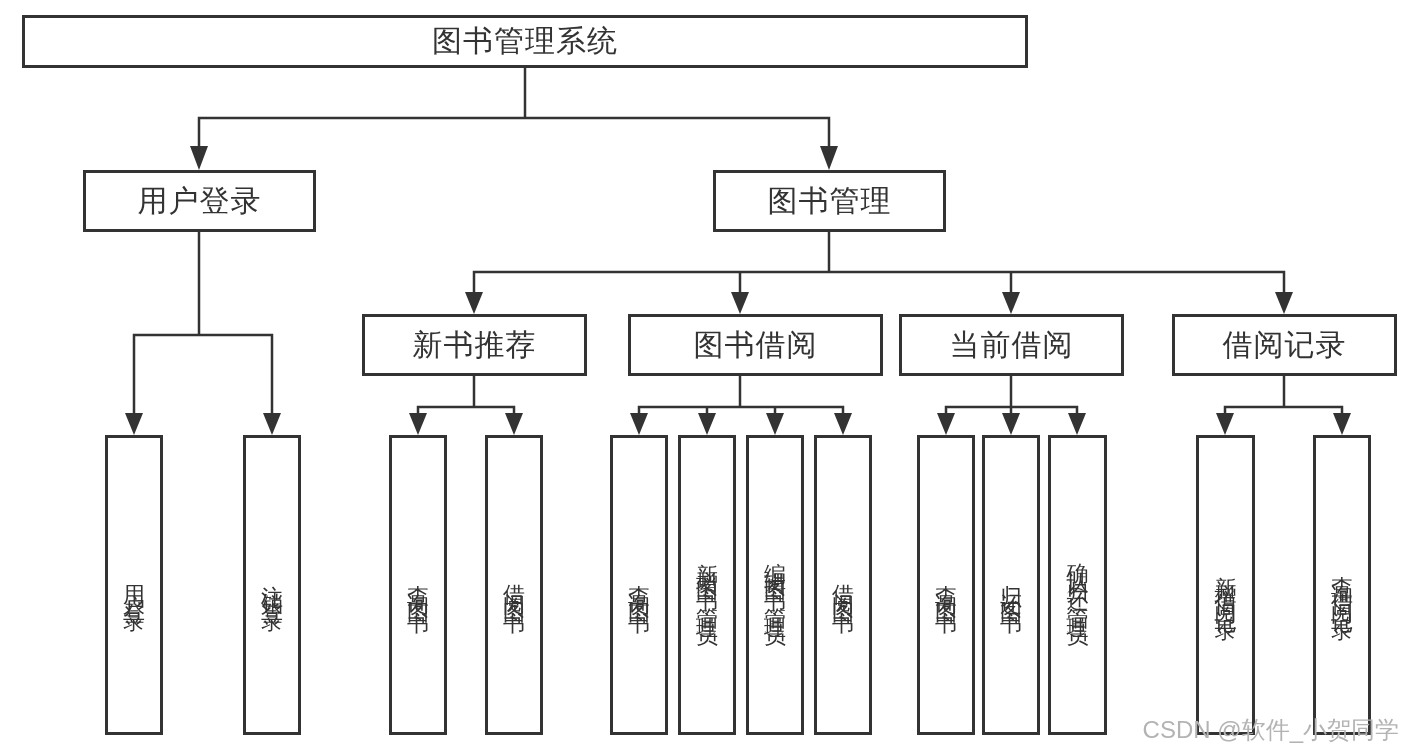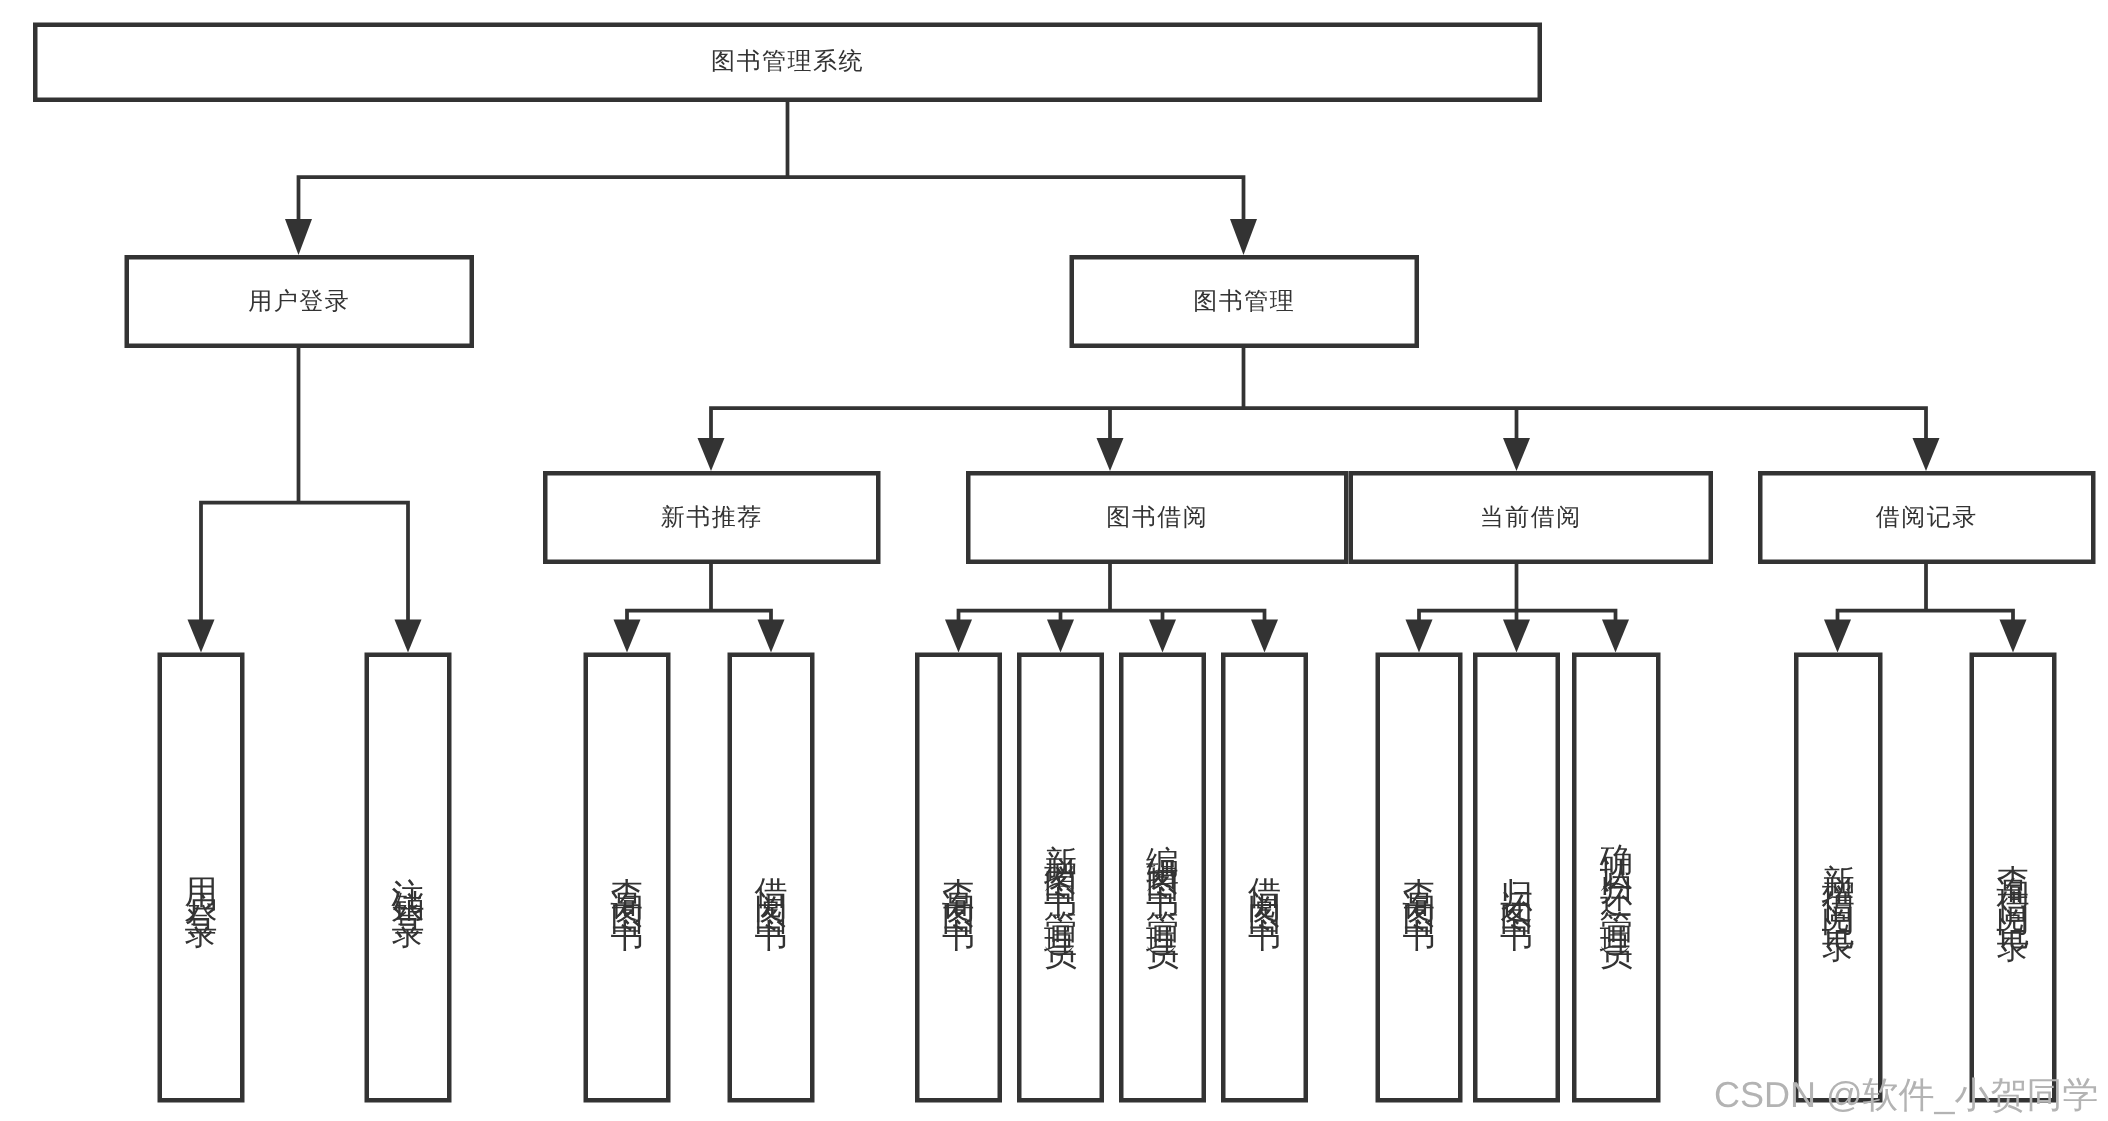--- a/index.html
+++ b/index.html
@@ -10,21 +10,21 @@
     font-family:"Liberation Sans","DejaVu Sans",sans-serif;
     overflow:hidden;
   }
   #connectors{position:absolute;left:0;top:0;width:1405px;height:747px;}
   .edge{stroke:#333333;stroke-width:2.5;fill:none;}
   .arrow{fill:#333333;stroke:none;}
   .hbox{
     position:absolute;box-sizing:border-box;
     border:3px solid #333333;background:#ffffff;
     display:flex;align-items:center;justify-content:center;
-    font-size:16px;color:#333333;letter-spacing:1px;
+    font-size:30px;color:#333333;letter-spacing:1px;
   }
   .vbox{
     position:absolute;box-sizing:border-box;
     border:3px solid #333333;background:#ffffff;
     writing-mode:vertical-rl;text-orientation:mixed;
     display:flex;align-items:center;justify-content:center;
     font-size:22px;line-height:1;letter-spacing:9px;color:#333333;
   }
   .watermark{
     position:absolute;top:714px;right:6px;
@@ -83,22 +83,22 @@
     <path class="arrow" d="M1216 413 L1234 413 L1225 435 Z"></path>
     <path class="arrow" d="M1333 413 L1351 413 L1342 435 Z"></path>
   </svg>
 
   <div class="hbox" style="left:22px;top:15px;width:1006px;height:53px;">图书管理系统</div>
 
   <div class="hbox" style="left:83px;top:170px;width:233px;height:62px;">用户登录</div>
   <div class="hbox" style="left:362px;top:314px;width:225px;height:62px;">新书推荐</div>
 
   <div class="hbox" style="left:713px;top:170px;width:233px;height:62px;">图书管理</div>
-  <div class="hbox" style="left:644px;top:314px;width:255px;height:62px;">图书借阅</div>
-  <div class="hbox" style="left:899px;top:314px;width:243px;height:62px;">当前借阅</div>
+  <div class="hbox" style="left:628px;top:314px;width:255px;height:62px;">图书借阅</div>
+  <div class="hbox" style="left:899px;top:314px;width:225px;height:62px;">当前借阅</div>
   <div class="hbox" style="left:1172px;top:314px;width:225px;height:62px;">借阅记录</div>
 
   <div class="vbox" style="left:105px;top:435px;width:58px;height:300px;">用户登录</div>
   <div class="vbox" style="left:243px;top:435px;width:58px;height:300px;">注销登录</div>
 
   <div class="vbox" style="left:389px;top:435px;width:58px;height:300px;">查询图书</div>
   <div class="vbox" style="left:485px;top:435px;width:58px;height:300px;">借阅图书</div>
 
   <div class="vbox" style="left:610px;top:435px;width:58px;height:300px;">查询图书</div>
   <div class="vbox" style="left:678px;top:435px;width:58px;height:300px;">新增图书（管理员）</div>

